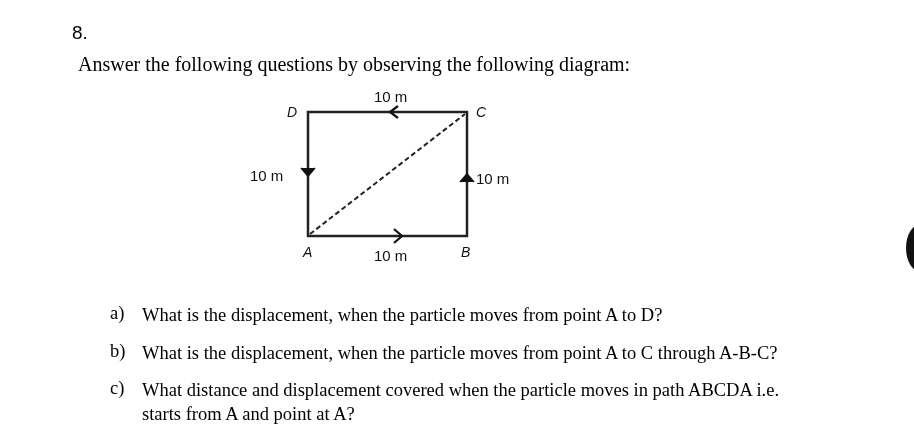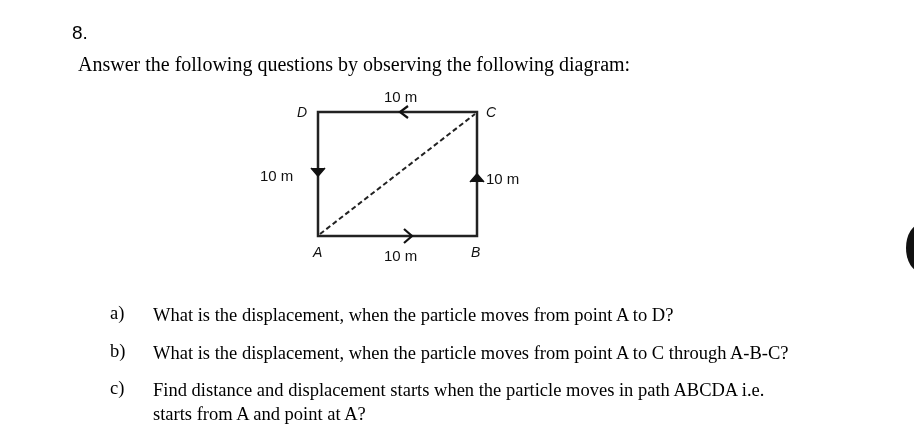--- a/index.html
+++ b/index.html
@@ -1,24 +1,24 @@
 <!DOCTYPE html>
 <html><head>
 <meta charset="utf-8">
 <style>
   html, body { margin:0; padding:0; }
   body { width:914px; height:442px; background:#ffffff; position:relative; overflow:hidden; }
   .qnum { position:absolute; left:72px; top:22px; font-family:"Liberation Sans", sans-serif; font-size:19px; color:#000; }
   .intro { position:absolute; left:78px; top:53px; font-family:"Liberation Serif", serif; font-size:20px; color:#000; }
-  .diagram { position:absolute; left:250px; top:80px; width:300px; height:190px; }
+  .diagram { position:absolute; left:240px; top:80px; width:300px; height:190px; }
   .diagram svg text { font-family:"Liberation Sans", sans-serif; font-size:15px; fill:#111; }
   .diagram svg text.pt { font-style:italic; font-size:14px; }
   .q { position:absolute; left:110px; font-family:"Liberation Serif", serif; font-size:18.5px; color:#000; }
   .q .lbl { position:absolute; left:0; top:0; }
-  .q .txt { position:absolute; left:43px; top:0; white-space:nowrap; line-height:24px; }
+  .q .txt { position:absolute; left:32px; top:0; white-space:nowrap; line-height:24px; }
   .qa { top:303px; } .qb { top:341px; } .qc { top:378px; }
   .blob { position:absolute; left:906px; top:224px; width:30px; height:48px; border-radius:50%; background:#111; }
 </style>
 </head>
 <body>
 
 <div class="qnum">8.</div>
 <div class="intro">Answer the following questions by observing the following diagram:</div>
 
 <div class="diagram">
@@ -44,17 +44,17 @@
 <div class="q qa">
   <span class="lbl">a)</span>
   <span class="txt">What is the displacement, when the particle moves from point A to D?</span>
 </div>
 <div class="q qb">
   <span class="lbl">b)</span>
   <span class="txt">What is the displacement, when the particle moves from point A to C through A-B-C?</span>
 </div>
 <div class="q qc">
   <span class="lbl">c)</span>
-  <span class="txt">Find distance and displacement starts when the particle moves in path ABCDA i.e.</span>
+  <span class="txt">What distance and displacement covered when the particle moves in path ABCDA i.e.</span>
   <span class="txt" style="top:24px">starts from A and point at A?</span>
 </div>
 
 <div class="blob"></div>
 
 </body></html>

